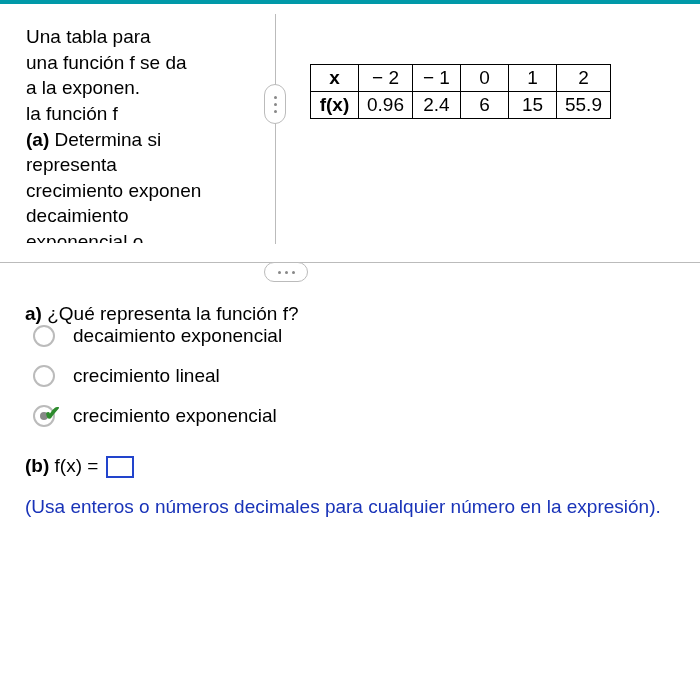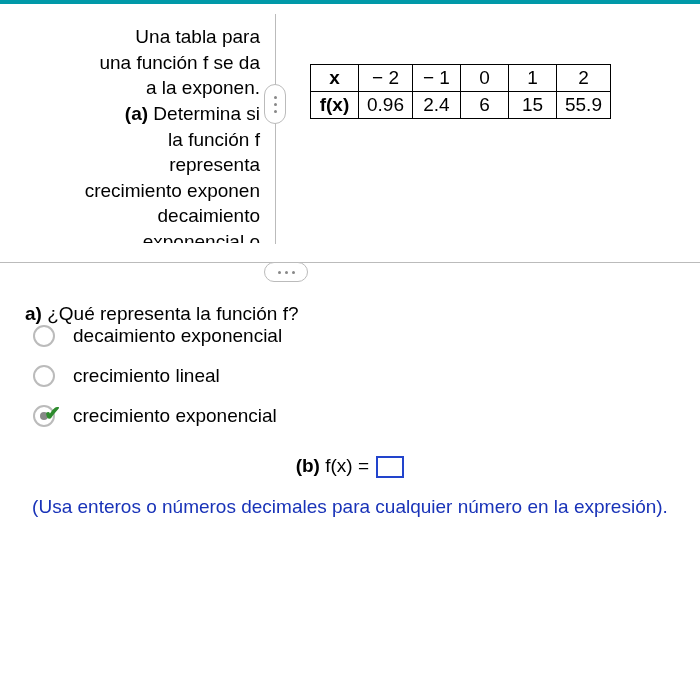--- a/index.html
+++ b/index.html
@@ -23,25 +23,24 @@
       width: 100%;
     }
     .upper-section {
       position: relative;
       padding: 20px 0 0 0;
       height: 250px;
       overflow: hidden;
     }
     .problem-text {
       position: absolute;
-      left: 40px;
+      left: 26px;
       top: 20px;
       width: 220px;
       line-height: 1.35;
-      text-align: right;
     }
     .divider-vertical {
       position: absolute;
       left: 275px;
       top: 10px;
       width: 1px;
       height: 230px;
       background: #bbb;
     }
     .dots-vertical {
@@ -159,21 +158,20 @@
     .checkmark {
       position: absolute;
       top: -6px;
       right: -8px;
       color: #2e8b2e;
       font-size: 20px;
       font-weight: bold;
     }
     .part-b {
       margin-top: 28px;
-      text-align: center;
     }
     .fx-input-box {
       display: inline-block;
       width: 28px;
       height: 22px;
       border: 2px solid #2244cc;
       vertical-align: middle;
       margin-left: 2px;
     }
     .hint-text {
@@ -189,24 +187,24 @@
 </head>
 <body>
 
 <div class="top-bar"></div>
 
 <div class="upper-section">
   <div class="problem-text">
     <div>Una tabla para</div>
     <div>una función f se da</div>
     <div>a la exponen.</div>
+    <div>la función f</div>
     <div>
       <span class="bold">(a)</span><span> Determina si</span>
     </div>
-    <div>la función f</div>
     <div>representa</div>
     <div class="truncated">crecimiento exponen</div>
     <div>decaimiento</div>
     <div class="truncated" style="height:14px;text-decoration:underline;">exponencial o</div>
   </div>
 
   <div class="divider-vertical"></div>
   <div class="dots-vertical">
     <span></span>
     <span></span>

